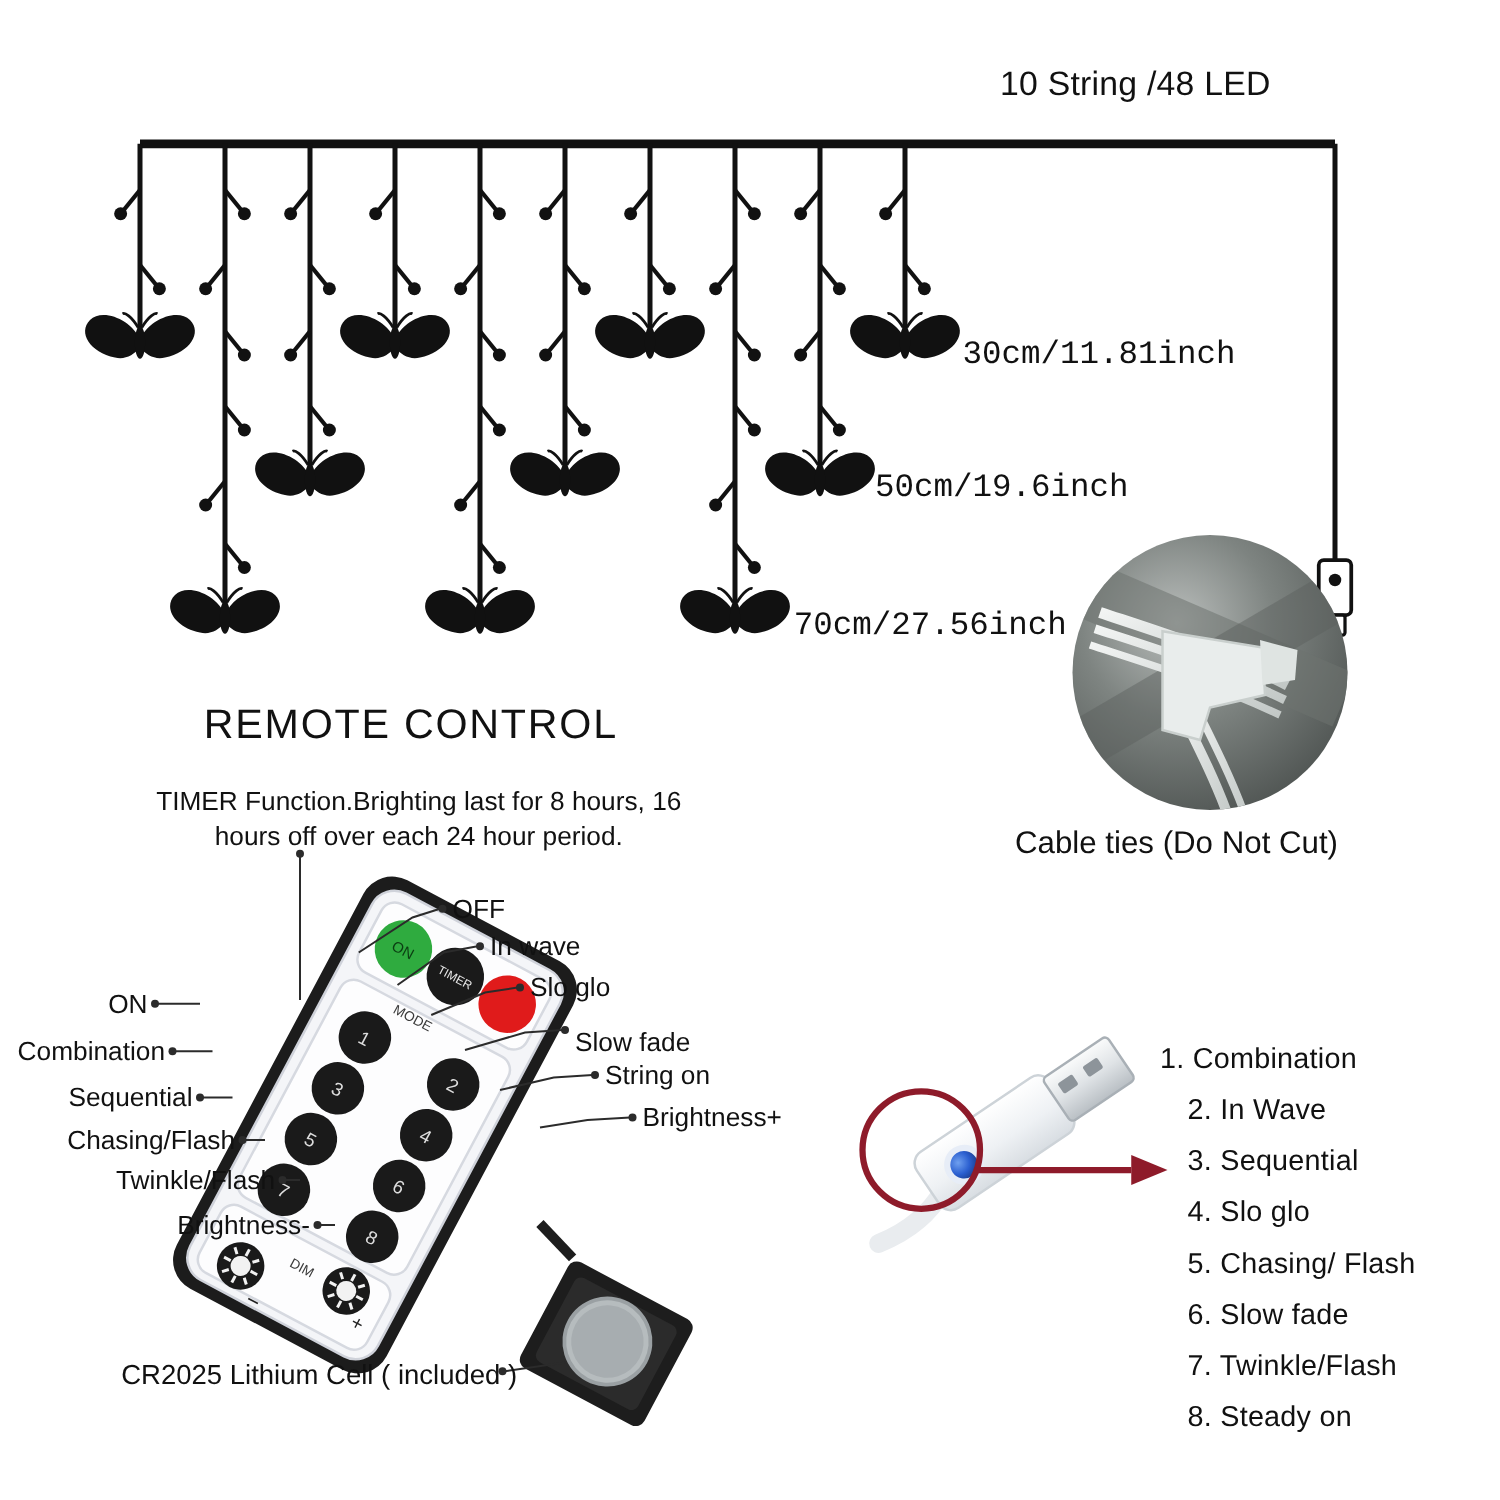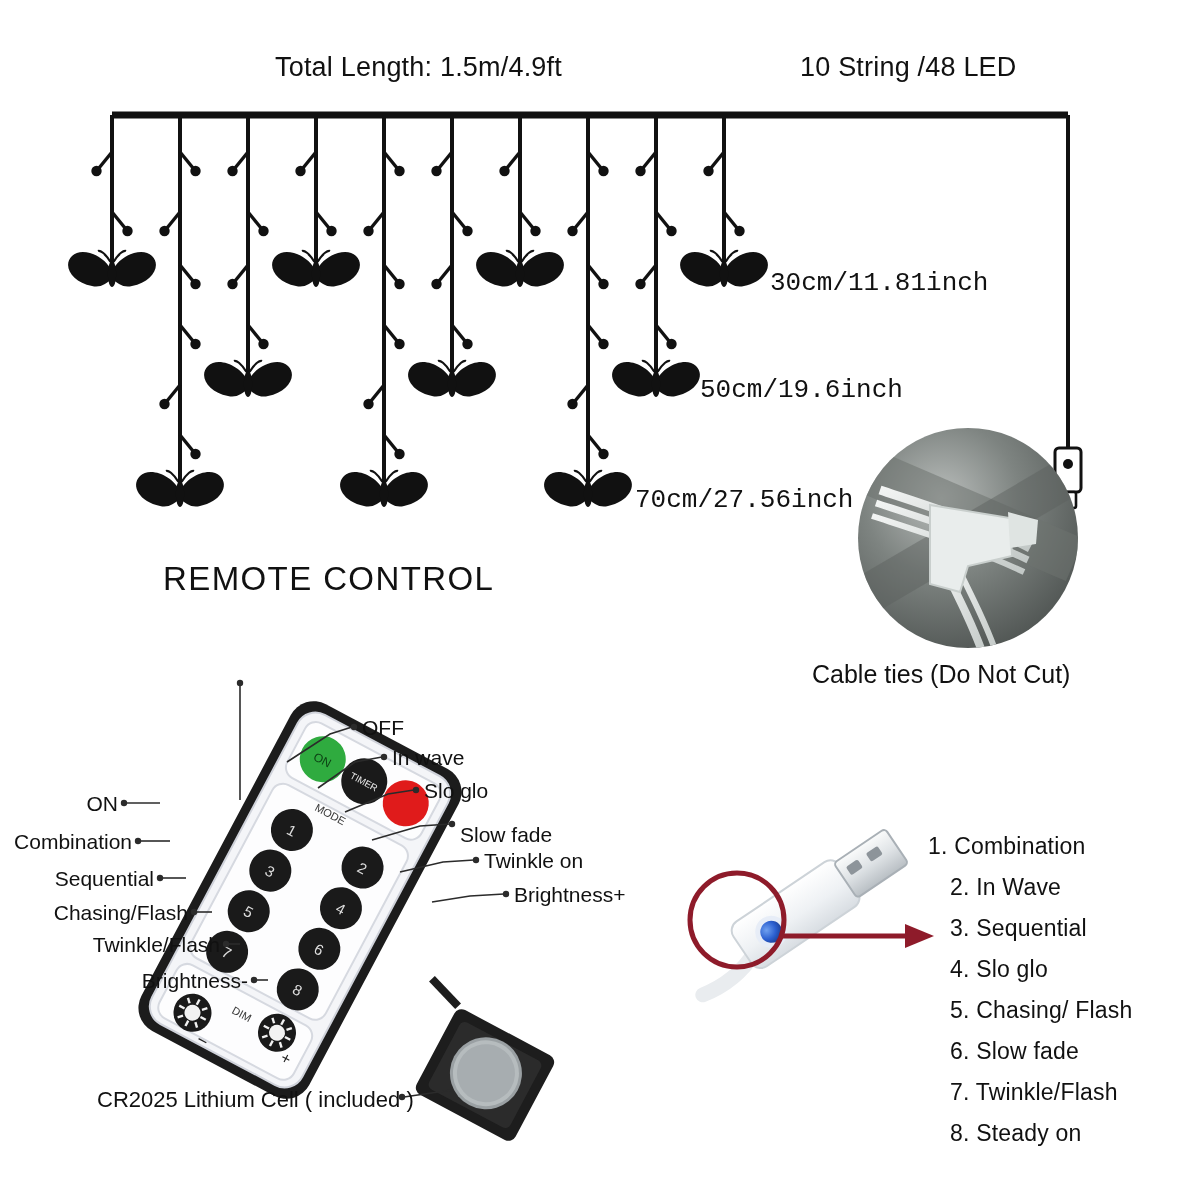--- a/index.html
+++ b/index.html
@@ -17,21 +17,20 @@
   .batt-cap{font-size:22px;}
   svg{position:absolute;left:0;top:0;overflow:visible;}
   .lead{stroke:#2b2b2b;stroke-width:1.6;fill:none;}
   .leaddot{fill:#2b2b2b;}
 </style>
 </head>
 <body>
 
 <div class="stage">
 
-  <div class="txt hdr" style="left:275px;top:52px;">Total Length: 1.5m/4.9ft</div>
   <div class="txt hdr" style="left:800px;top:52px;">10 String /48 LED</div>
 
   <svg width="1200" height="560">
     <defs>
       <g id="bfly">
         <path d="M0,0 C-6,-16 -30,-26 -40,-16 C-50,-6 -40,10 -20,14 C-12,16 -5,12 0,6
                  C5,12 12,16 20,14 C40,10 50,-6 40,-16 C30,-26 6,-16 0,0 Z" fill="#111"></path>
         <ellipse cx="0" cy="2" rx="4.2" ry="13" fill="#111"></ellipse>
         <path d="M-1.5,-10 C-7,-19 -12,-22 -14,-21" stroke="#111" stroke-width="2.2" fill="none"></path>
         <path d="M1.5,-10 C7,-19 12,-22 14,-21" stroke="#111" stroke-width="2.2" fill="none"></path>
@@ -247,20 +246,21 @@
       <path d="M940,560 C960,600 975,630 985,660" stroke="url(#wireG)" stroke-width="8" fill="none"></path>
       <path d="M952,556 C972,596 988,628 998,658" stroke="url(#wireG)" stroke-width="6" fill="none"></path>
       <path d="M930,505 L1010,518 L1012,556 L968,566 L960,592 L930,584 Z" fill="#e9edec" stroke="#c9cfcd" stroke-width="2"></path>
       <path d="M1008,512 L1038,520 L1036,544 L1010,548 Z" fill="#dfe4e2"></path>
     </g>
   </svg>
   <div class="txt cable-cap" style="left:812px;top:660px;">Cable ties (Do Not Cut)</div>
 
   <div class="txt remote-title" style="left:163px;top:560px;">REMOTE CONTROL</div>
 
+  <div class="txt timer-note" style="left:110px;top:628px;width:450px;">TIMER Function.Brighting last for 8 hours, 16 hours off over each 24 hour period.</div>
 
   <svg width="1200" height="1200">
     <g transform="translate(300,900) rotate(28)">
 
       <rect x="-95" y="-185" width="190" height="370" rx="26" fill="#1c1c1c"></rect>
       <rect x="-85" y="-175" width="170" height="350" rx="20" fill="#f4f5f8" stroke="#cfd2da" stroke-width="2"></rect>
 
       <rect x="-76" y="-166" width="152" height="62" rx="12" fill="#fdfdfe" stroke="#d6d9e0" stroke-width="2"></rect>
       <circle cx="-46" cy="-135" r="23" fill="#2fab3f"></circle>
       <circle cx="1" cy="-135" r="23" fill="#1a1a1a"></circle>
@@ -371,21 +371,21 @@
   <div class="txt callout" style="left:0px;top:830px;width:132px;text-align:right;">Combination</div>
   <div class="txt callout" style="left:0px;top:867px;width:154px;text-align:right;">Sequential</div>
   <div class="txt callout" style="left:0px;top:901px;width:188px;text-align:right;">Chasing/Flash</div>
   <div class="txt callout" style="left:0px;top:933px;width:220px;text-align:right;">Twinkle/Flash</div>
   <div class="txt callout" style="left:0px;top:969px;width:248px;text-align:right;">Brightness-</div>
 
   <div class="txt callout" style="left:362px;top:716px;">OFF</div>
   <div class="txt callout" style="left:392px;top:746px;">In wave</div>
   <div class="txt callout" style="left:424px;top:779px;">Slo glo</div>
   <div class="txt callout" style="left:460px;top:813px;margin-top:10px;">Slow fade</div>
-  <div class="txt callout" style="left:484px;top:849px;">Twinkle on</div>
+  <div class="txt callout" style="left:484px;top:849px;">String on</div>
   <div class="txt callout" style="left:514px;top:883px;">Brightness+</div>
 
   <div class="txt batt-cap" style="left:97px;top:1087px;">CR2025 Lithium Cell ( included )</div>
 
   <svg width="1200" height="1200">
     <defs>
       <linearGradient id="usbBody" x1="0" y1="0" x2="0" y2="1">
         <stop offset="0%" stop-color="#ffffff"></stop>
         <stop offset="55%" stop-color="#eef1f4"></stop>
         <stop offset="100%" stop-color="#d8dde2"></stop>

